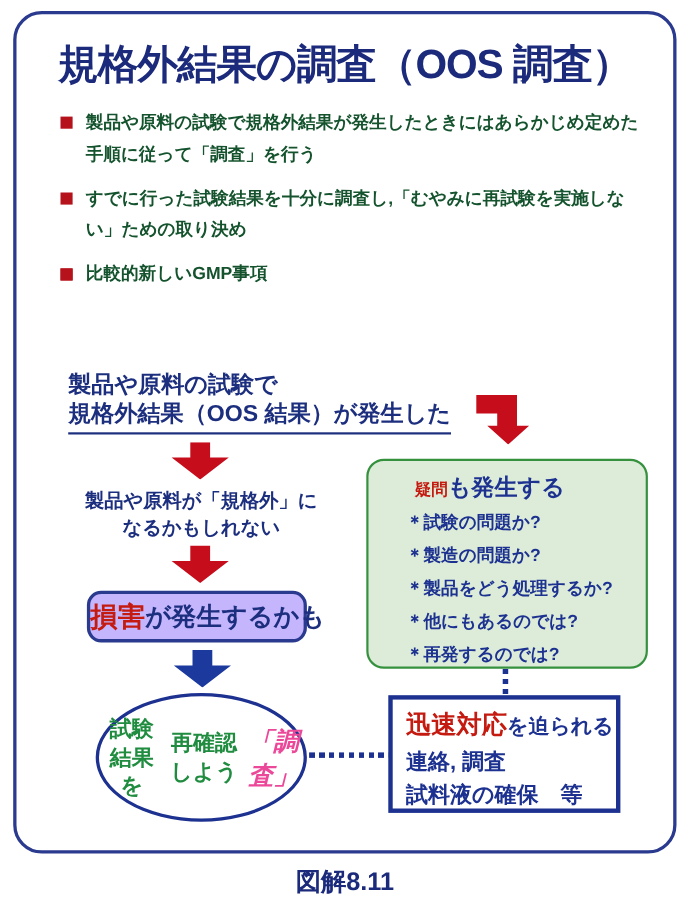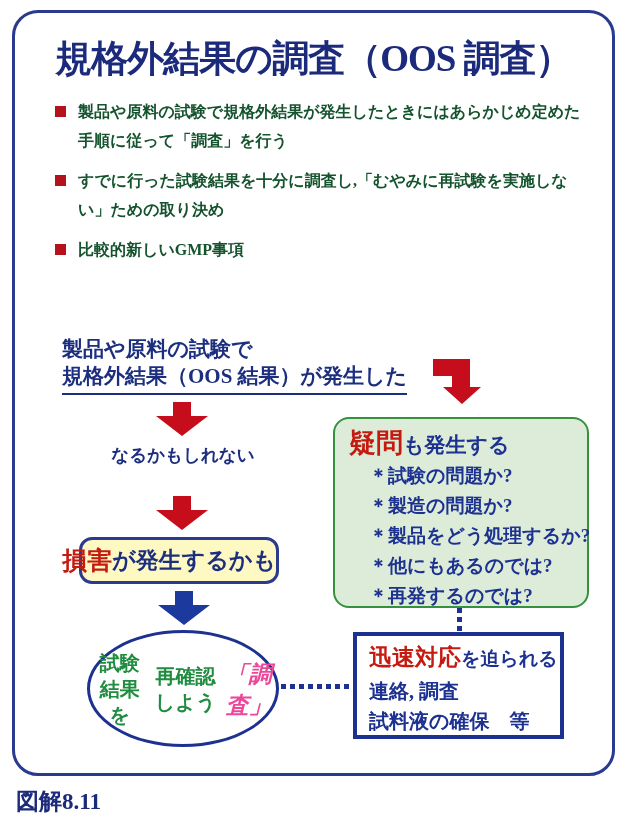--- a/index.html
+++ b/index.html
@@ -1,20 +1,20 @@
 <!DOCTYPE html>
 <html><head>
 <meta charset="utf-8">
 <style>
   * { margin: 0; padding: 0; box-sizing: border-box; }
   body { background: #ffffff; font-family: "Liberation Sans", "DejaVu Sans", sans-serif; }
   .canvas {
     position: relative; width: 627px; height: 822px;
     background: #ffffff; overflow: hidden;
-    font-weight: bold; color: #1c2e7e; font-family: Liberation Serif, serif;
+    font-weight: bold; color: #1c2e7e;
   }
   .frame {
     position: absolute; left: 12px; top: 10px; width: 603px; height: 766px;
     border: 3px solid #2a3a8e; border-radius: 26px; background: #ffffff;
   }
   .title {
     position: absolute; left: 0; right: 0; top: 34px;
     text-align: center; font-size: 37px; letter-spacing: -1px;
     color: #1b2a7b; white-space: nowrap;
   }
@@ -38,61 +38,61 @@
   .underlined { display: inline-block; border-bottom: 2.5px solid #1c2e7e; padding-bottom: 3px; }
   .arrow { position: absolute; }
   .red-fill { fill: #c60d1c; }
   .blue-fill { fill: #1c3a9e; }
   .maybe-text {
     position: absolute; left: 63px; top: 443px; width: 240px;
     text-align: center; font-size: 17.5px; line-height: 24px; color: #1c2e7e;
   }
   .damage-box {
     position: absolute; left: 79px; top: 537px; width: 200px; height: 47px;
-    background: #fef9c3; border: 3px solid #2a3a8e; border-radius: 13px;
-    display: flex; align-items: center; justify-content: flex-end;
+    background: #c4b5fd; border: 3px solid #2a3a8e; border-radius: 13px;
+    display: flex; align-items: center; justify-content: space-between;
     font-size: 23px; white-space: nowrap;
   }
   .red-text { color: #c41a10; }
   .damage-box .red-text { font-size: 25px; }
   .ellipse {
     position: absolute; left: 87px; top: 630px; width: 192px; height: 117px;
     border: 3.5px solid #1c3190; border-radius: 50%; background: #ffffff;
     display: flex; flex-direction: row; align-items: center; justify-content: center;
     text-align: center;
   }
   .ellipse .green-line { color: #1f8c3f; font-size: 20px; line-height: 26px; }
   .ellipse .chousa { color: #ec4899; font-size: 23px; font-style: italic; margin-top: 2px; }
   .questions-box {
     position: absolute; left: 333px; top: 417px; width: 256px; height: 191px;
     background: #dcecd8; border: 2.5px solid #36913f; border-radius: 16px;
     padding: 9px 4px 0 14px; color: #1c3190;
   }
   .questions-title { font-size: 21px; line-height: 31px; }
-  .questions-title .red-text { font-size: 27px; }
-  .question-item { margin-left: 20px; font-size: 19px; line-height: 30px; white-space: nowrap; }
+  .questions-title .red-text { font-size: 15px; margin-left: 28px; }
+  .question-item { margin-left: 20px; font-size: 16px; line-height: 30px; white-space: nowrap; }
   .dotted-v {
     position: absolute; left: 457px; top: 608px; width: 5px; height: 26px;
     background: repeating-linear-gradient(180deg, #1c3190 0 5px, transparent 5px 9px);
   }
   .dotted-h {
     position: absolute; left: 281px; top: 684px; width: 78px; height: 5px;
     background: repeating-linear-gradient(90deg, #1c3190 0 5px, transparent 5px 9px);
   }
   .response-box {
     position: absolute; left: 353px; top: 632px; width: 211px; height: 107px;
     background: #ffffff; border: 4px solid #1c3190;
     padding: 5px 0 0 12px; color: #1c3190; white-space: nowrap;
   }
   .response-line1 { font-size: 19px; line-height: 34px; }
   .response-line1 .red-text { font-size: 23px; }
   .response-line { font-size: 20px; line-height: 30px; }
   .caption {
-    position: absolute; left: 16px; right: 0; top: 786px;
-    font-size: 23px; color: #1b2a7b;
+    position: absolute; left: 0; right: 0; top: 786px;
+    text-align: center; font-size: 23px; color: #1b2a7b;
   }
 </style>
 </head>
 <body>
 
 <div class="canvas">
 
   <div class="frame"></div>
 
   <div class="title">規格外結果の調査（OOS 調査）</div>
@@ -122,20 +122,21 @@
 
   <svg class="arrow" style="left:430px; top:354px;" width="52" height="50" viewBox="0 0 52 50">
     <polygon class="red-fill" points="3,5 40,5 40,33 51,33 32,50 13,33 22,33 22,22 3,22"></polygon>
   </svg>
 
   <svg class="arrow" style="left:155px; top:402px;" width="54" height="34" viewBox="0 0 54 34">
     <polygon class="red-fill" points="18,0 36,0 36,14 53,14 27,34 1,14 18,14"></polygon>
   </svg>
 
   <div class="maybe-text">
+    <div>製品や原料が「規格外」に</div>
     <div>なるかもしれない</div>
   </div>
 
   <svg class="arrow" style="left:155px; top:496px;" width="54" height="34" viewBox="0 0 54 34">
     <polygon class="red-fill" points="18,0 36,0 36,14 53,14 27,34 1,14 18,14"></polygon>
   </svg>
 
   <div class="damage-box">
     <span class="red-text">損害</span>
       <span>が発生するかも</span>

